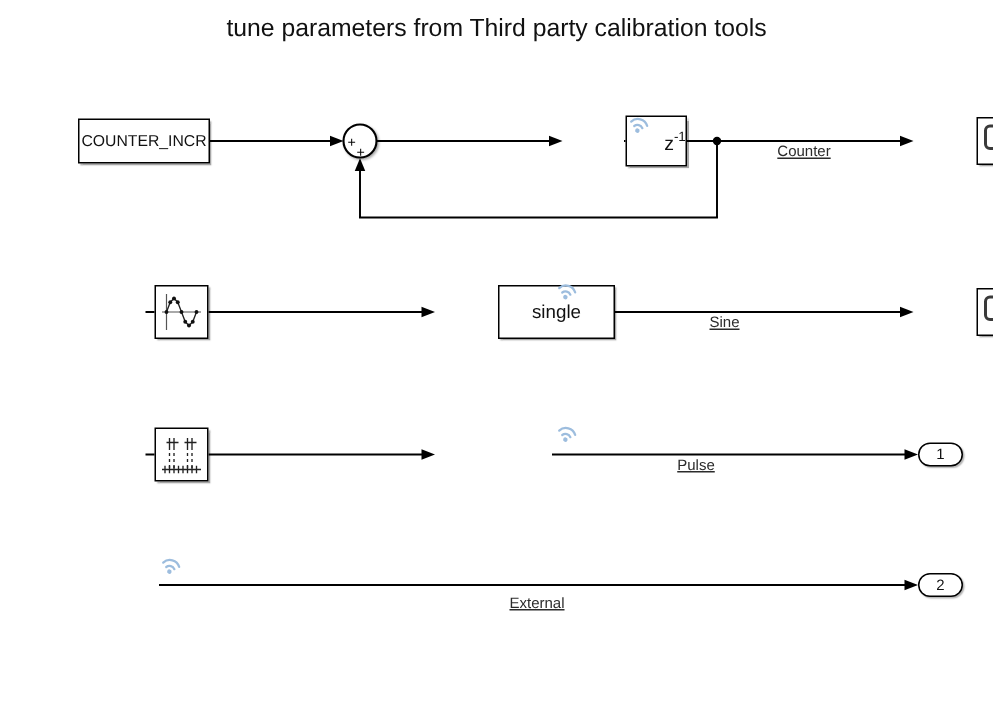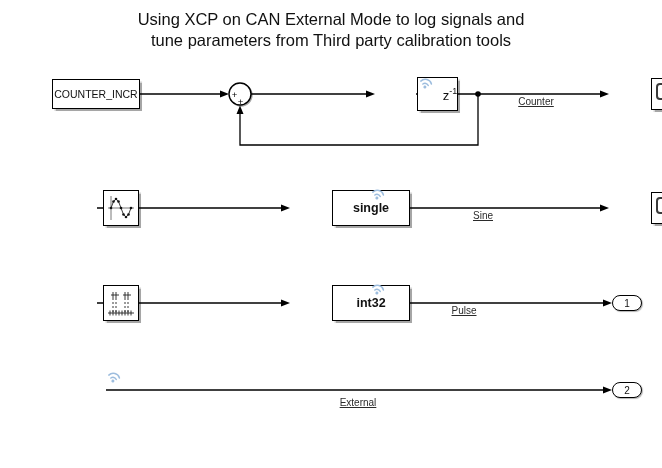--- a/index.html
+++ b/index.html
@@ -5,21 +5,21 @@
   html,body{margin:0;padding:0;background:#fff;}
   #canvas{position:relative;width:662px;height:468px;background:#fff;overflow:hidden;
           font-family:"Liberation Sans",sans-serif;color:#111;}
   #wires{position:absolute;left:0;top:0;}
   .wire{stroke:#000;stroke-width:1.3;fill:none;}
   .ah{fill:#000;stroke:none;}
   .blk{position:absolute;background:#fff;border:1.4px solid #000;box-sizing:border-box;
        box-shadow:1.5px 1.5px 1px rgba(0,0,0,0.35);
        display:flex;align-items:center;justify-content:center;white-space:nowrap;margin-left:42px;}
   .lbl105{font-size:10.5px;}
-  .lbl125{font-size:12.5px;font-weight:bold;}
+  .lbl125{font-size:12.5px;}
   .delaytxt{font-size:13px;}
   .delaytxt sup{font-size:9px;vertical-align:6px;}
   .scope-screen{position:absolute;left:4px;top:4px;width:19px;height:13px;background:#fff;
        border:2px solid #3a3a3a;border-radius:4px;box-sizing:content-box;}
   .outport{position:absolute;width:30px;height:16px;background:#fff;border:1.3px solid #000;
        border-radius:9px;box-sizing:border-box;display:flex;align-items:center;justify-content:center;
        font-size:10px;box-shadow:1px 1px 1px rgba(0,0,0,0.3);}
   .badge{position:absolute;width:16px;height:16px;}
   .badge path{fill:none;stroke:var(--badge-blue,#9dbdde);stroke-width:1.5;stroke-linecap:round;}
   .badge circle{fill:var(--badge-blue,#9dbdde);}
@@ -84,21 +84,20 @@
       <polygon class="ah" points="612,303 603,299.5 603,306.5"></polygon>
     </g>
 
     <g>
       <path class="wire" d="M106,390 L604,390"></path>
       <polygon class="ah" points="612,390 603,386.5 603,393.5"></polygon>
     </g>
   </svg>
 
   <div id="title">
-    <div>Using XCP on CAN External Mode to log signals and</div>
     <div>tune parameters from Third party calibration tools</div>
   </div>
 
   <div class="blk lbl105" style="left:10px;top:79px;width:88px;height:30px;">
     <span>COUNTER_INCR</span>
   </div>
 
   <div class="blk delaytxt" style="left:375px;top:77px;width:41px;height:34px;padding-left:25px;">
     <span><span>z</span><sup>-1</sup></span>
   </div>
@@ -158,23 +157,20 @@
       <g stroke="#222" stroke-width="0.9" fill="none">
         <path d="M3,26 L29,26"></path>
         <path d="M5,23.5 L5,28.5 M8,23.5 L8,28.5 M11,23.5 L11,28.5 M14,23.5 L14,28.5 M17,23.5 L17,28.5 M20,23.5 L20,28.5 M23,23.5 L23,28.5 M26,23.5 L26,28.5"></path>
         <path d="M6,8 L14,8 M18,8 L26,8"></path>
         <path d="M8,5 L8,11 M11,5 L11,11 M20,5 L20,11 M23,5 L23,11"></path>
         <path d="M8,11 L8,26 M11,11 L11,26 M20,11 L20,26 M23,11 L23,26" stroke-dasharray="2,2"></path>
       </g>
     </svg>
   </div>
 
-  <div class="blk lbl125" style="left:290px;top:285px;width:78px;height:36px;">
-    <span>int32</span>
-  </div>
 
   <svg class="badge" style="left:370px;top:281px;" viewBox="0 0 16 16">
     <g transform="rotate(15 8 8)">
       <path d="M2.5,7.5 A6.5,6.5 0 0 1 13.5,7.5"></path>
       <path d="M5.2,9.8 A3.6,3.6 0 0 1 10.8,9.8"></path>
       <circle cx="8" cy="12.2" r="1.5"></circle>
     </g>
   </svg>
 
   <div class="siglabel" style="left:464px;top:305px;">Pulse</div>

